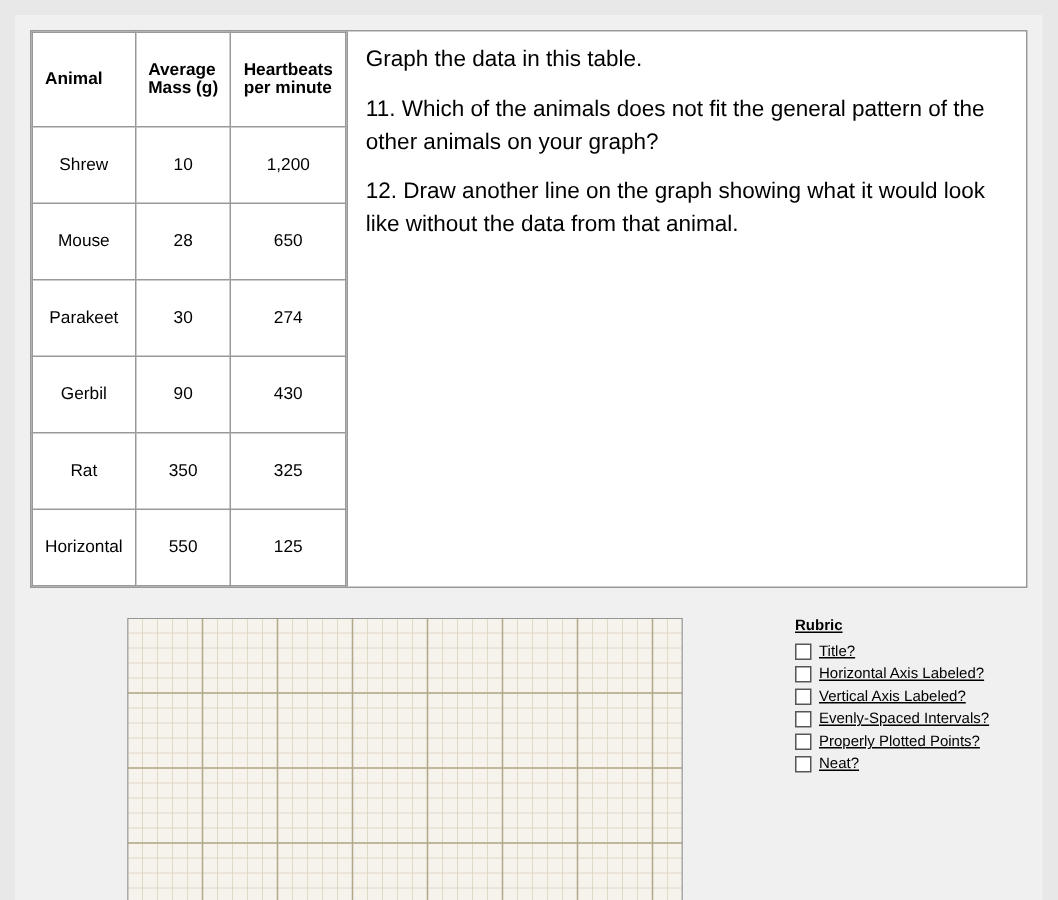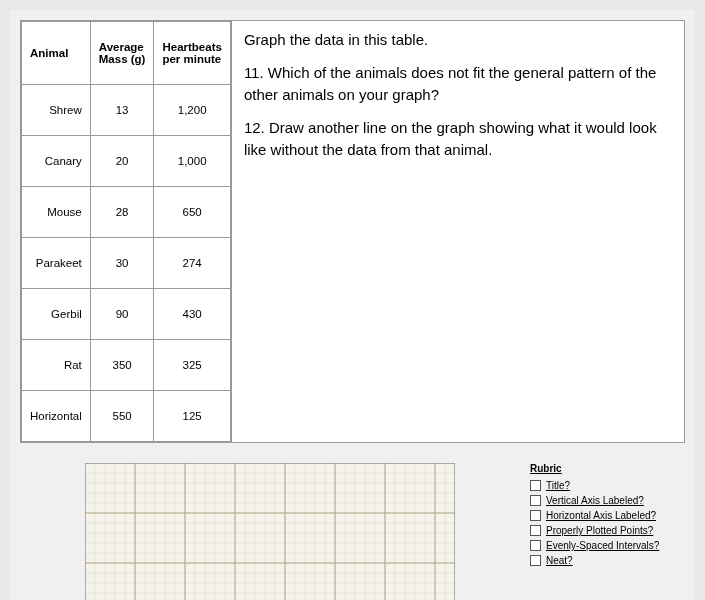--- a/index.html
+++ b/index.html
@@ -41,21 +41,21 @@
       background: #fff;
       font-weight: bold;
       text-align: left;
     }
 
     .data-table th.animal-header {
       text-align: left;
     }
 
     .data-table td.animal-name {
-      text-align: right;
+      text-align: center;
     }
 
     .questions-section {
       border-left: 1px solid #999;
       padding: 8px 12px;
       flex: 1;
       font-size: 15px;
       line-height: 1.5;
     }
 
@@ -119,27 +119,22 @@
       <thead>
         <tr>
           <th class="animal-header">Animal</th>
           <th>Average<br>Mass (g)</th>
           <th>Heartbeats<br>per minute</th>
         </tr>
       </thead>
       <tbody id="table-body">
       <tr>
             <td class="animal-name">Shrew</td>
-            <td>13</td>
+            <td>10</td>
             <td>1,200</td>
-          </tr>
-          <tr>
-            <td class="animal-name">Canary</td>
-            <td>20</td>
-            <td>1,000</td>
           </tr>
           <tr>
             <td class="animal-name">Mouse</td>
             <td>28</td>
             <td>650</td>
           </tr>
           <tr>
             <td class="animal-name">Parakeet</td>
             <td>30</td>
             <td>274</td>
@@ -271,33 +266,33 @@
 
     <div class="rubric-section">
       <div class="rubric-title">Rubric</div>
       <div id="rubric-items-container">
           <div class="rubric-item">
             <div class="rubric-checkbox"></div>
             <span>Title?</span>
           </div>
           <div class="rubric-item">
             <div class="rubric-checkbox"></div>
+            <span>Horizontal Axis Labeled?</span>
+          </div>
+          <div class="rubric-item">
+            <div class="rubric-checkbox"></div>
             <span>Vertical Axis Labeled?</span>
           </div>
           <div class="rubric-item">
             <div class="rubric-checkbox"></div>
-            <span>Horizontal Axis Labeled?</span>
+            <span>Evenly-Spaced Intervals?</span>
           </div>
           <div class="rubric-item">
             <div class="rubric-checkbox"></div>
             <span>Properly Plotted Points?</span>
-          </div>
-          <div class="rubric-item">
-            <div class="rubric-checkbox"></div>
-            <span>Evenly-Spaced Intervals?</span>
           </div>
           <div class="rubric-item">
             <div class="rubric-checkbox"></div>
             <span>Neat?</span>
           </div>
         </div>
     </div>
   </div>
 
 </div>

